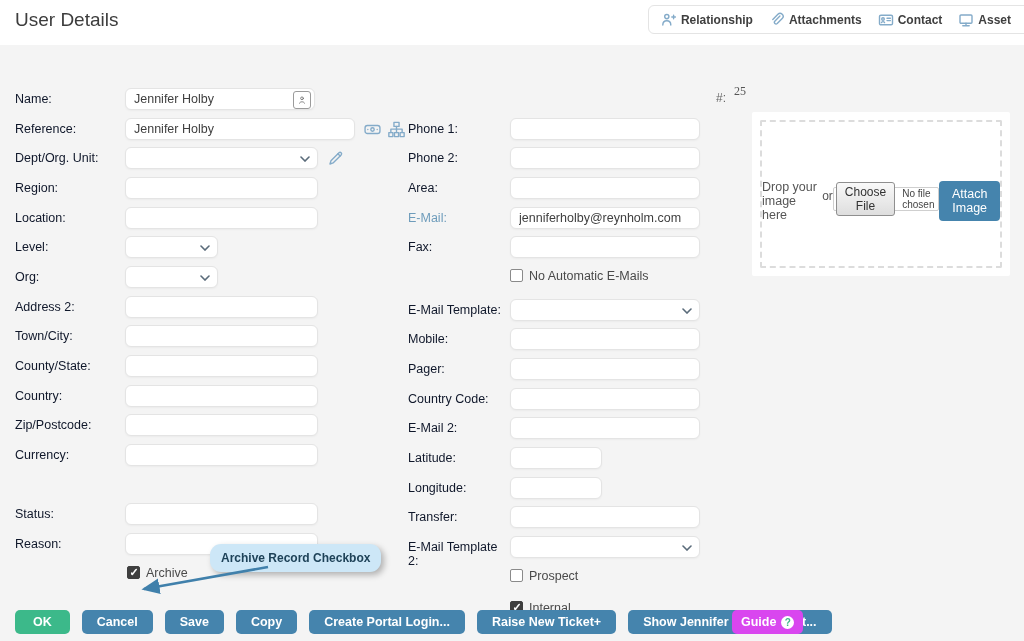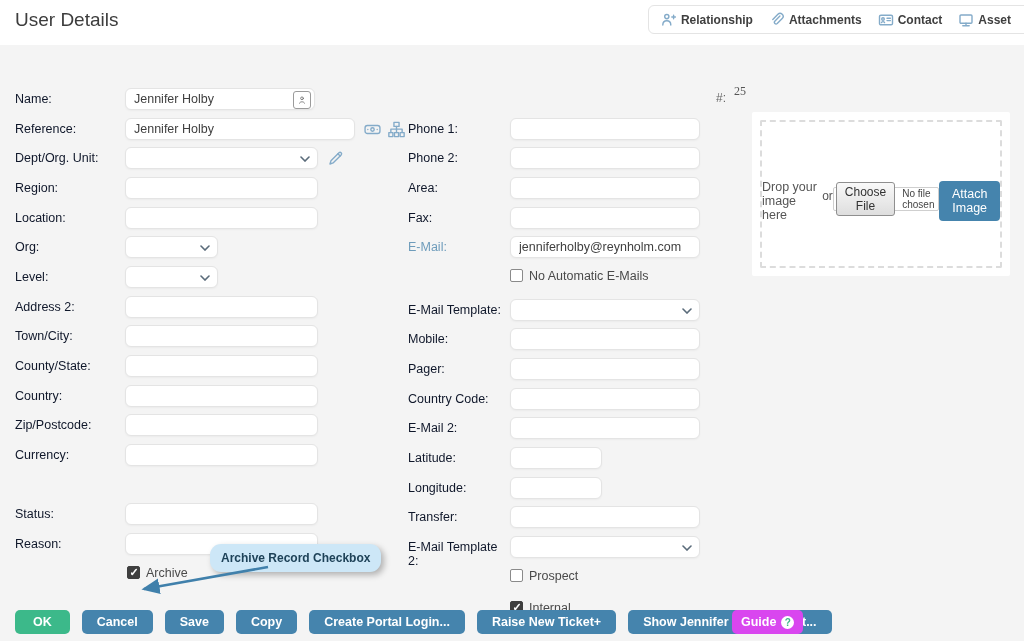--- a/index.html
+++ b/index.html
@@ -181,29 +181,29 @@
     </div>
     <div class="row">
       <span class="lbl">Region:</span>
       <input class="txt w193" style="">
     </div>
     <div class="row">
       <span class="lbl">Location:</span>
       <input class="txt w193" style="">
     </div>
     <div class="row">
+      <span class="lbl">Level:</span>
+      <div class="sel w93">
+        <svg class="chev" width="10" height="6" viewBox="0 0 10 6">
+            <polyline points="1,1 5,5 9,1"></polyline>
+          </svg>
+      </div>
+    </div>
+    <div class="row">
       <span class="lbl">Org:</span>
-      <div class="sel w93">
-        <svg class="chev" width="10" height="6" viewBox="0 0 10 6">
-            <polyline points="1,1 5,5 9,1"></polyline>
-          </svg>
-      </div>
-    </div>
-    <div class="row">
-      <span class="lbl">Level:</span>
       <div class="sel w93">
         <svg class="chev" width="10" height="6" viewBox="0 0 10 6">
             <polyline points="1,1 5,5 9,1"></polyline>
           </svg>
       </div>
     </div>
     <div class="row">
       <span class="lbl">Address 2:</span>
       <input class="txt w193" style="">
     </div>
@@ -249,26 +249,26 @@
     </div>
     <div class="row">
       <span class="lbl">Phone 2:</span>
       <input class="txt w190" style="">
     </div>
     <div class="row">
       <span class="lbl">Area:</span>
       <input class="txt w190" style="">
     </div>
     <div class="row">
-      <span class="lbl">Fax:</span>
-      <input class="txt w190" style="">
-    </div>
-    <div class="row">
       <span class="lbl blue">E-Mail:</span>
       <input class="txt w190" value="jenniferholby@reynholm.com" style="">
+    </div>
+    <div class="row">
+      <span class="lbl">Fax:</span>
+      <input class="txt w190" style="">
     </div>
     <div class="row chkrow">
       <span class="cb" data-checked="false"></span>
       <span class="cblbl">No Automatic E-Mails</span>
     </div>
     <div class="row">
       <span class="lbl">E-Mail Template:</span>
       <div class="sel w190">
         <svg class="chev" width="10" height="6" viewBox="0 0 10 6">
             <polyline points="1,1 5,5 9,1"></polyline>

